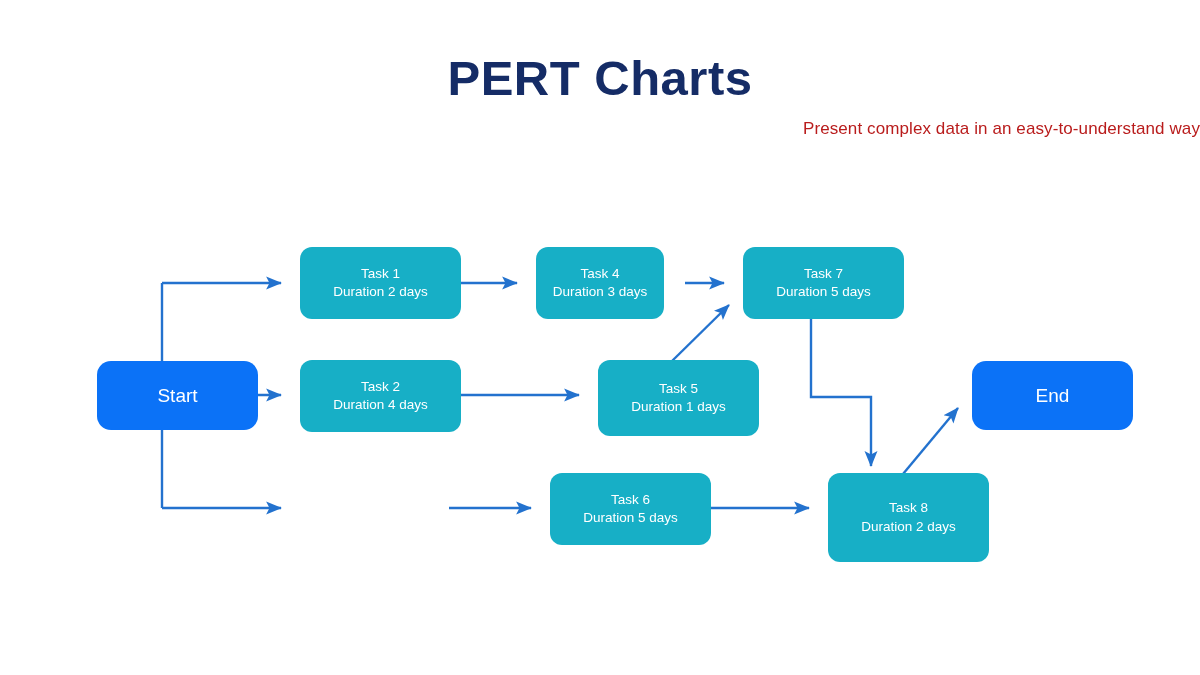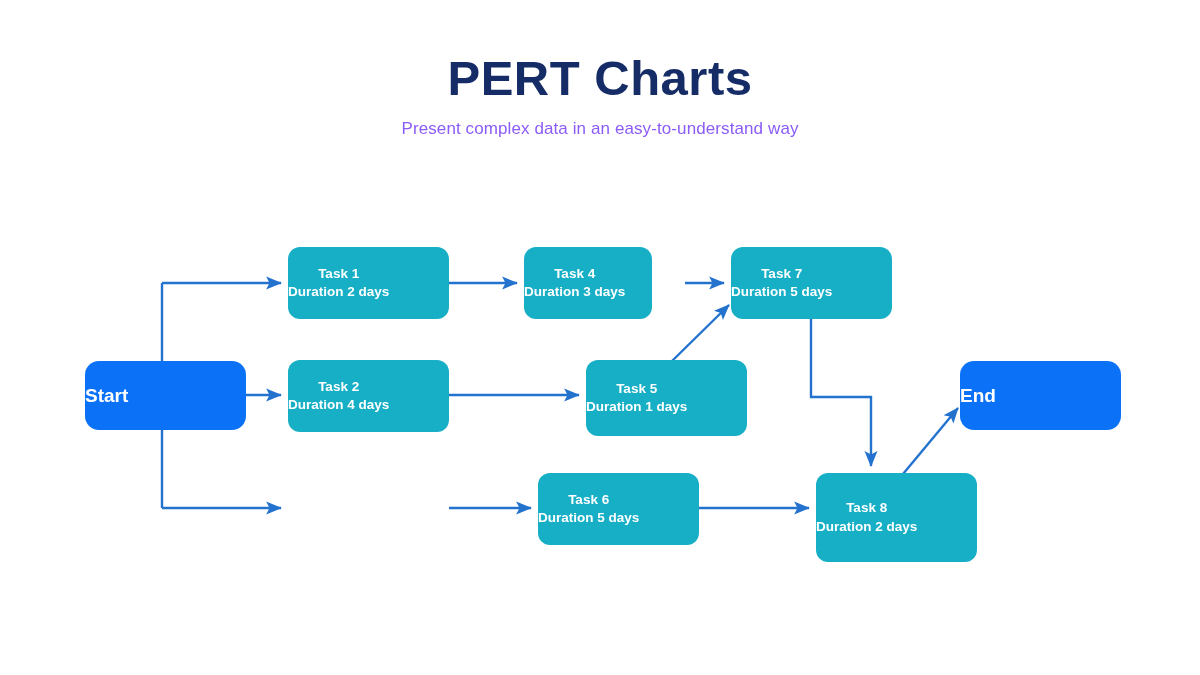--- a/index.html
+++ b/index.html
@@ -33,24 +33,24 @@
     font-weight: bold;
     color: #152C66;
     letter-spacing: 0.5px;
     line-height: 1.1;
   }
   .subtitle {
     position: absolute;
     top: 119px;
     left: 0;
     width: 1200px;
-    text-align: center;
+    text-align: right;
     font-size: 17px;
     font-weight: normal;
-    color: #8b5cf6;
+    color: #b91c1c;
     letter-spacing: 0.1px;
   }
 
   
   #diagram {
     position: absolute;
     top: 0;
     left: 0;
     width: 1200px;
     height: 675px;
@@ -64,25 +64,27 @@
     pointer-events: none;
   }
 
   
   .node {
     position: absolute;
     box-sizing: border-box;
     border-radius: 12px;
     display: flex;
     align-items: center;
+    justify-content: center;
     text-align: center;
     color: #ffffff;
-    font-weight: bold;
+    font-weight: normal;
     line-height: 1.35;
     z-index: 3;
+    margin-left: 12px;
   }
   .node.terminal {
     background: #0B72F7;
     font-size: 19px;
     border-radius: 14px;
   }
   .node.task {
     background: #17AFC6;
     font-size: 13.5px;
   }

